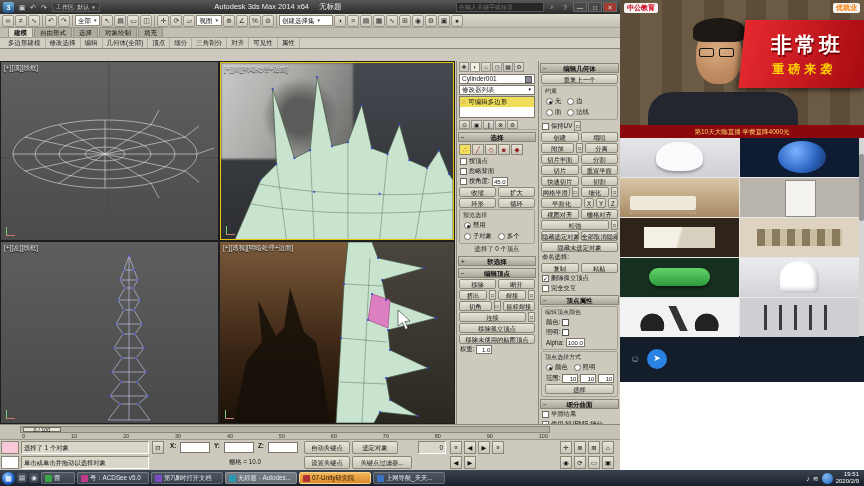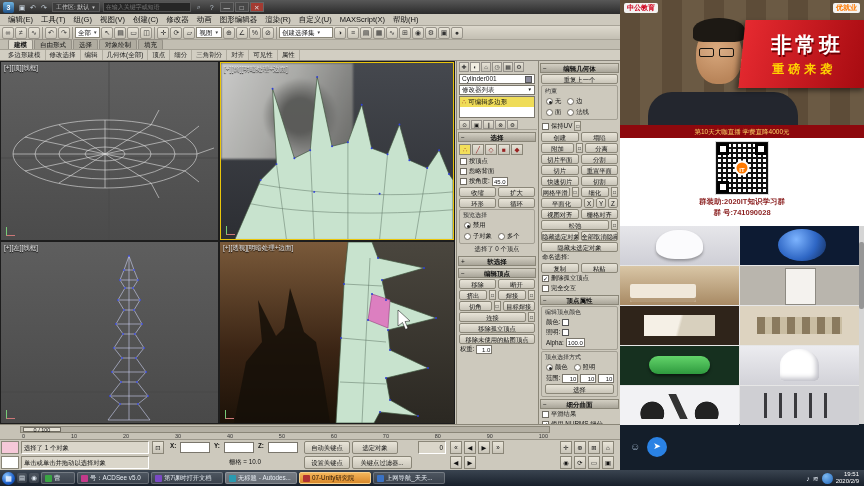--- a/index.html
+++ b/index.html
@@ -176,44 +176,34 @@
       <span class="tb-appico">3</span>
       <span class="qat">
         <span>▣</span>
         <span>↶</span>
         <span>↷</span>
       </span>
       <span class="workspace">
         <span>工作区: 默认</span>
         <span style="font-size:4.5px">▼</span>
       </span>
+      <span class="title-text">
+        <span>Autodesk 3ds Max  2014 x64</span>
+        <span>无标题</span>
+      </span>
       <input class="searchbox" placeholder="在输入关键字或短语" style="">
       <span class="tb-mini">⌕</span>
       <span class="tb-mini">?</span>
       <span class="winbtns">
         <span class="winbtn">—</span>
         <span class="winbtn">□</span>
         <span class="winbtn close">✕</span>
       </span>
     </div>
 
-    <div class="menubar">
-      <span class="menu">编辑(E)</span>
-      <span class="menu">工具(T)</span>
-      <span class="menu">组(G)</span>
-      <span class="menu">视图(V)</span>
-      <span class="menu">创建(C)</span>
-      <span class="menu">修改器</span>
-      <span class="menu">动画</span>
-      <span class="menu">图形编辑器</span>
-      <span class="menu">渲染(R)</span>
-      <span class="menu">自定义(U)</span>
-      <span class="menu">MAXScript(X)</span>
-      <span class="menu">帮助(H)</span>
-    </div>
 
     <div class="toolbar">
       <span class="ticon">∞</span>
       <span class="ticon">≠</span>
       <span class="ticon">∿</span>
       <span class="tsep"></span>
       <span class="ticon">↶</span>
       <span class="ticon">↷</span>
       <span class="tsep"></span>
       <span class="tcombo">
@@ -747,30 +737,20 @@
       <div class="lens" style="left:99px"></div>
       <span class="cam-logo" style="left:4px;color:#d0021b">中公教育</span>
       <span class="cam-logo" style="right:4px;color:#ff7a00">优就业</span>
       <div class="promo">
         <span class="promo1">非常班</span>
         <span class="promo2">重磅来袭</span>
       </div>
       <div class="promo-strip">第10天大咖直播 学费直降4000元</div>
     </div>
 
-    <div class="qrpanel">
-      <div class="qr">
-        <span class="finder f-tl"></span>
-        <span class="finder f-tr"></span>
-        <span class="finder f-bl"></span>
-        <span class="qrlogo">IT</span>
-      </div>
-      <div class="qrcap">群装助:2020IT知识学习群</div>
-      <div class="qrcap">群  号:741090028</div>
-    </div>
 
     <div class="gallery">
       <div class="gitem g-chair"></div>
       <div class="gitem g-sphere"></div>
       <div class="gitem g-bedroom"></div>
       <div class="gitem g-door"></div>
       <div class="gitem g-book"></div>
       <div class="gitem g-blocks"></div>
       <div class="gitem g-soap"></div>
       <div class="gitem g-lamp"></div>

